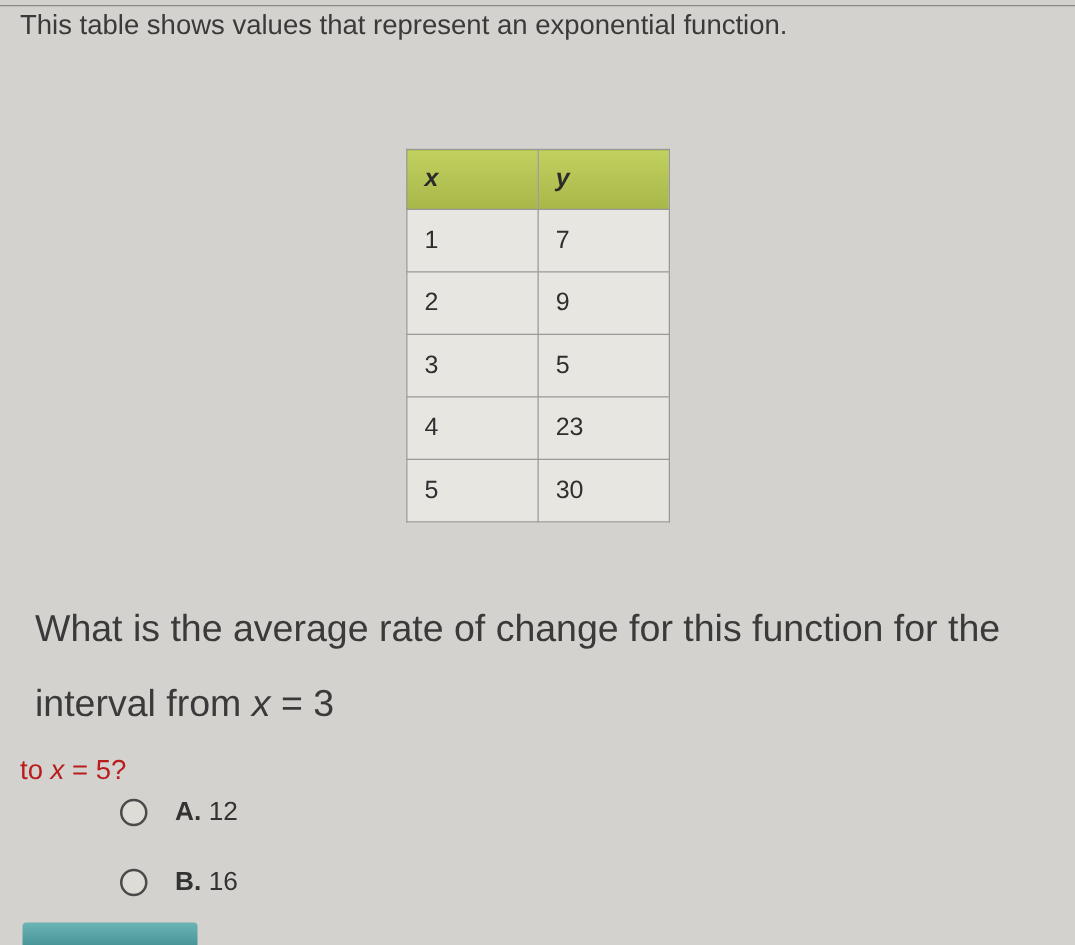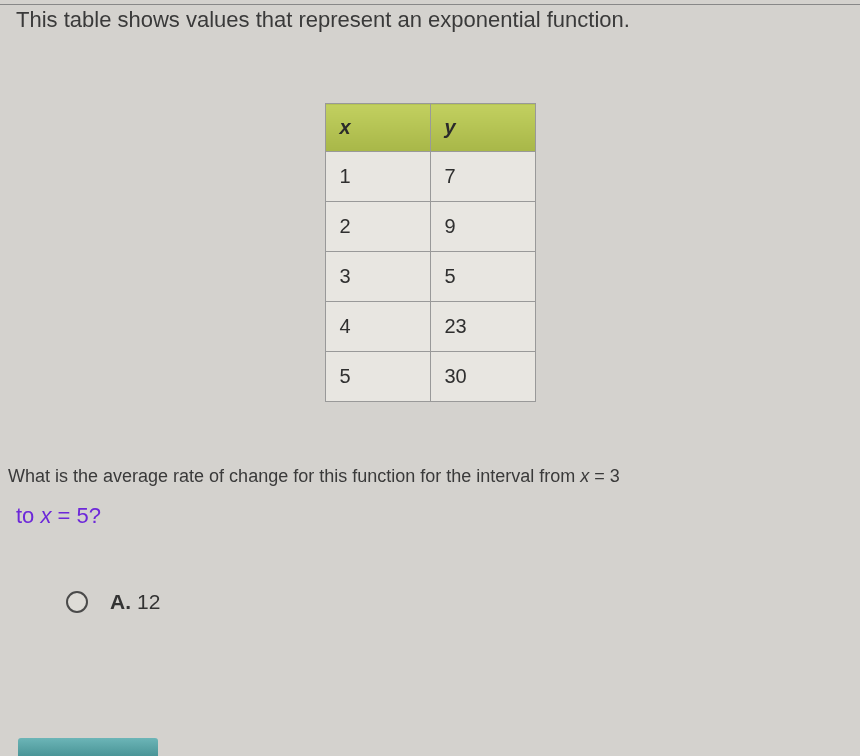--- a/index.html
+++ b/index.html
@@ -12,21 +12,21 @@
       height: 756px;
       background: #d4d2ce;
       font-family: Arial, Helvetica, sans-serif;
       color: #333;
       overflow: hidden;
       position: relative;
     }
     .intro-text {
       font-size: 22px;
       color: #3a3a3a;
-      padding: 0 16px;
+      padding: 16px 16px;
       margin-top: 4px;
       border-top: 1px solid #888;
       padding-top: 2px;
     }
     .table-wrap {
       display: flex;
       justify-content: center;
       margin-top: 70px;
     }
     table.data {
@@ -50,36 +50,35 @@
       border: 1px solid #999;
       width: 105px;
       height: 50px;
       text-align: left;
       padding-left: 14px;
       font-size: 20px;
       color: #2f2f2f;
       background: #e8e6e1;
     }
     .question {
-      font-size: 18px;
+      font-size: 30px;
       color: #3a3a3a;
-      padding: 0 8px;
+      padding: 0 28px;
       margin-top: 56px;
       line-height: 2.0;
     }
     .question-line2 {
       font-size: 22px;
-      color: #6d28d9;
+      color: #b91c1c;
       padding: 0 16px;
       line-height: 2.0;
     }
     .italic { font-style: italic; }
     .options {
-      margin-top: 52px;
-      padding-left: 66px;
+      padding-left: 96px;
     }
     .option-row {
       display: flex;
       align-items: center;
       margin-bottom: 32px;
     }
     .radio {
       width: 22px;
       height: 22px;
       border: 2px solid #4a4a4a;
@@ -153,15 +152,21 @@
   <span>to </span><span class="italic">x</span><span> = 5?</span>
 </div>
 
 <div class="options">
   <div class="option-row">
     <div class="radio"></div>
     <div class="option-label">
       <b>A.</b><span>12</span>
     </div>
   </div>
+  <div class="option-row">
+    <div class="radio"></div>
+    <div class="option-label">
+      <b>B.</b><span>16</span>
+    </div>
+  </div>
 </div>
 
 <div class="bottom-button"></div>
 
 </body></html>

